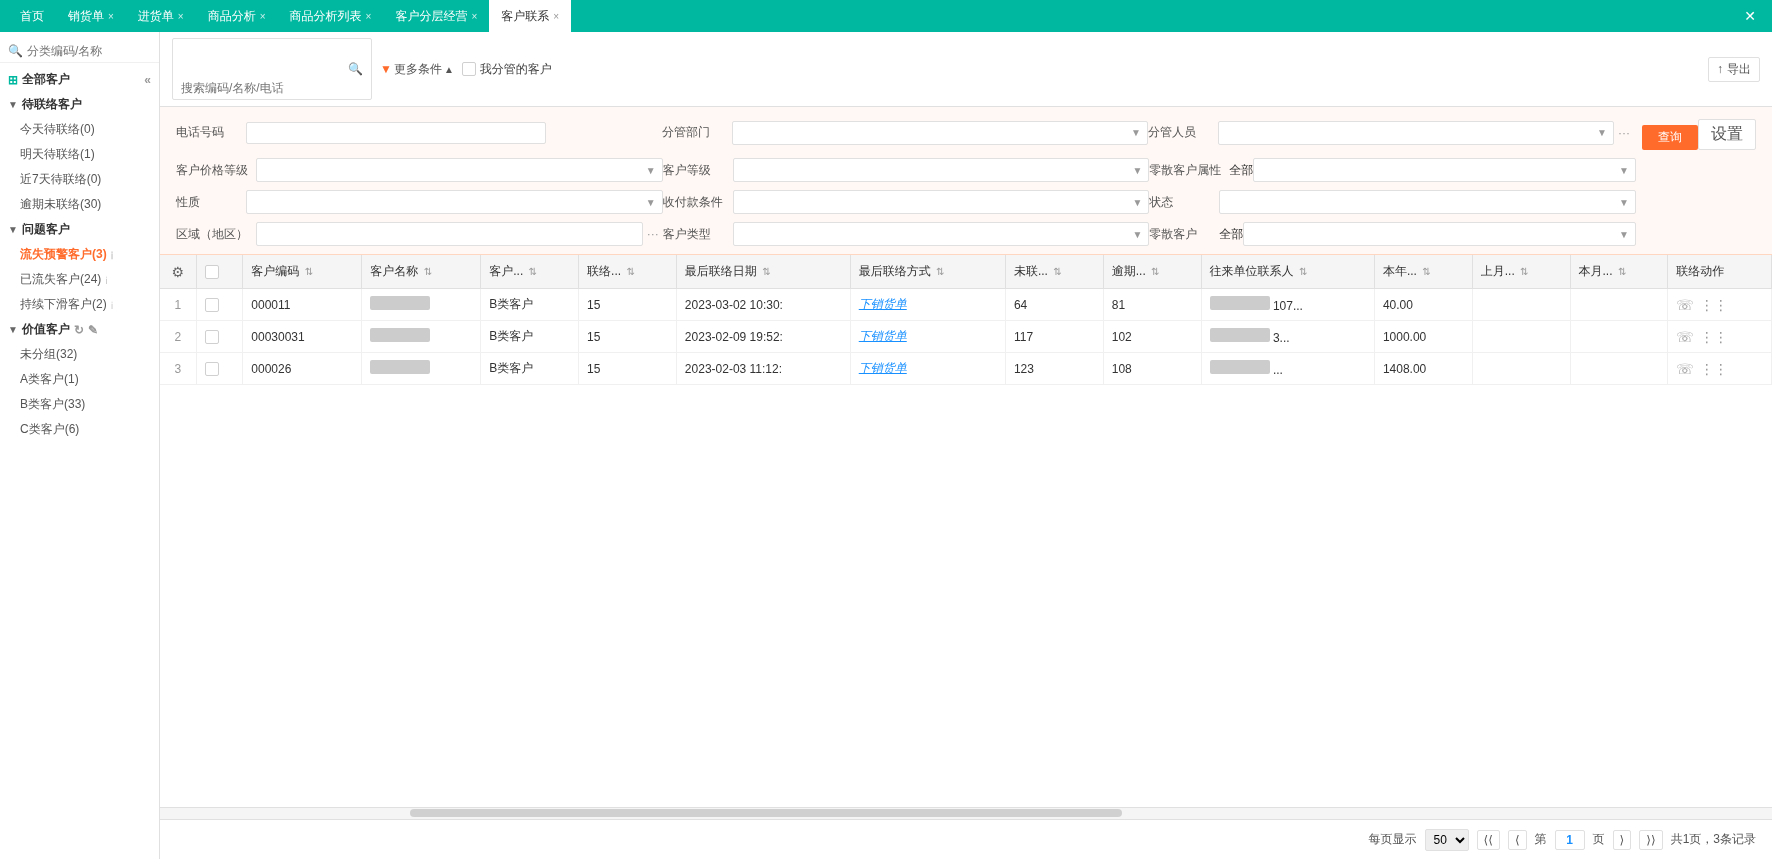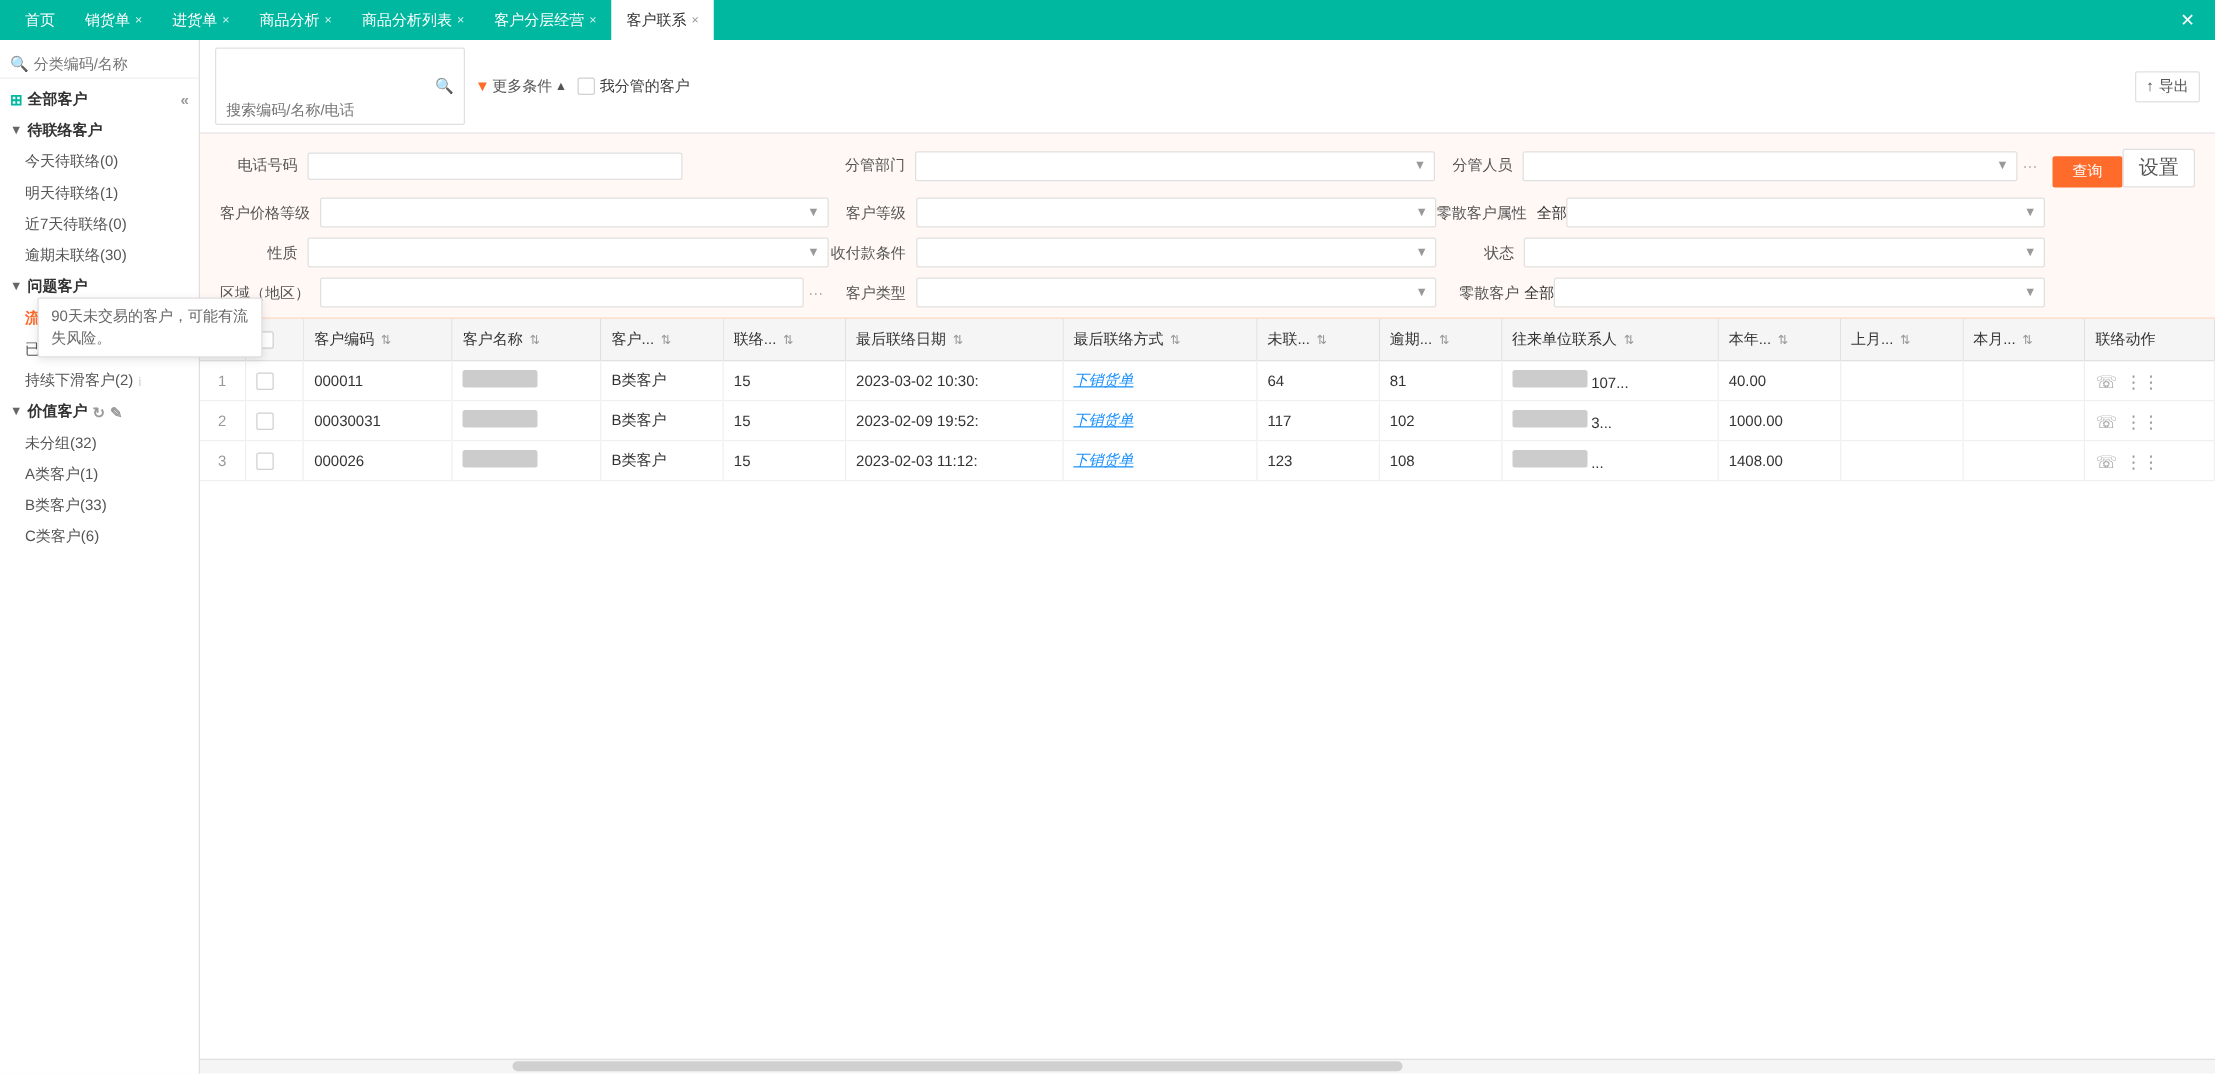--- a/index.html
+++ b/index.html
@@ -204,21 +204,21 @@
     .filter-field {
       display: flex;
       align-items: center;
       flex: 1;
       min-width: 0;
     }
     .filter-label {
       color: #555;
       white-space: nowrap;
       min-width: 70px;
-      text-align: right;
+      text-align: left;
       padding-right: 8px;
     }
     .filter-input {
       flex: 1;
       border: 1px solid #e0e0e0;
       border-radius: 2px;
       padding: 3px 6px;
       font-size: 12px;
       outline: none;
       background: white;
@@ -456,23 +456,20 @@
     </div>
     <div class="sidebar-item">
       <span>逾期未联络(30)</span>
     </div>
 
     <div class="sidebar-section-title">
       <span class="arrow">▼</span>
       <span>问题客户</span>
     </div>
 
-    <div class="tooltip-box">
-      <span>90天未交易的客户，可能有流失风险。</span>
-    </div>
 
     <div class="sidebar-item active">
       <span>流失预警客户(3)</span>
       <span class="info-icon">ℹ</span>
     </div>
     <div class="sidebar-item">
       <span>已流失客户(24)</span>
       <span class="info-icon">ℹ</span>
     </div>
     <div class="sidebar-item">
@@ -767,14 +764,28 @@
             </td>
           </tr>
         </tbody>
       </table>
     </div>
 
     <div class="scrollbar-area">
       <div class="scrollbar-track"></div>
     </div>
 
+    <div class="pagination">
+      <span class="pagination-label">每页显示</span>
+      <select class="pagination-select">
+        <option>50</option>
+      </select>
+      <button class="pagination-btn">⟨⟨</button>
+      <button class="pagination-btn">⟨</button>
+      <span class="pagination-label">第</span>
+      <input class="pagination-input" type="text" value="1" style="">
+      <span class="pagination-label">页</span>
+      <button class="pagination-btn">⟩</button>
+      <button class="pagination-btn">⟩⟩</button>
+      <span class="pagination-info">共1页，3条记录</span>
+    </div>
   </div>
 </div>
 
 </body></html>

